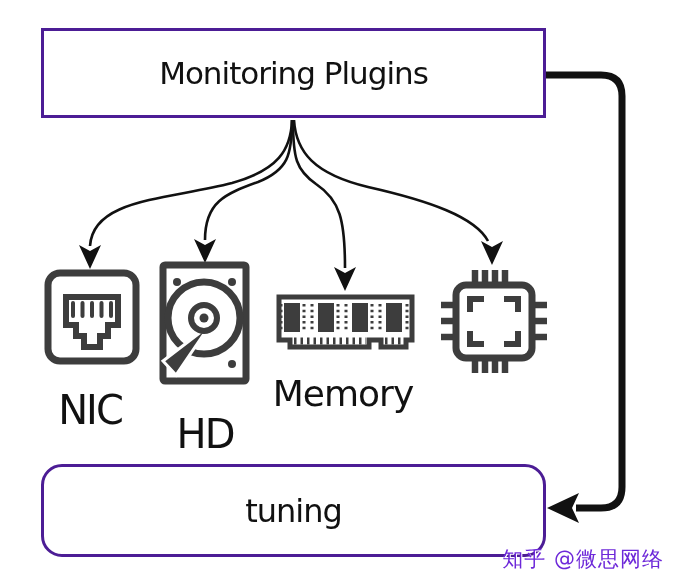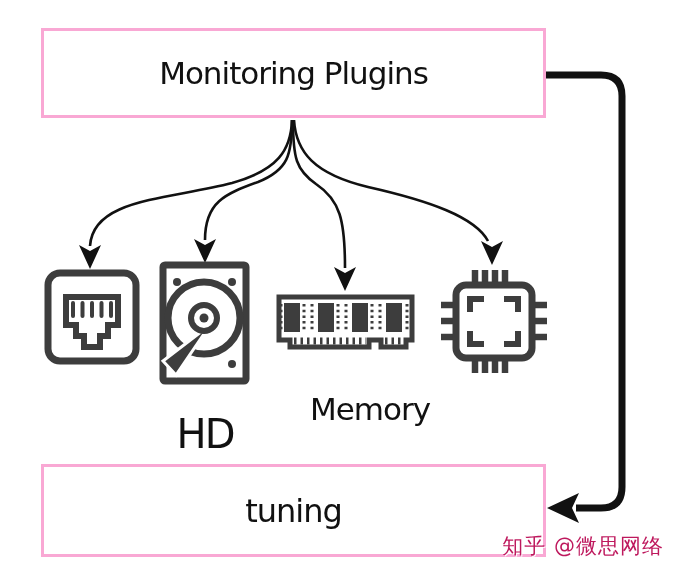--- a/index.html
+++ b/index.html
@@ -3,37 +3,37 @@
 <meta charset="utf-8">
 <style>
   html,body{margin:0;padding:0;background:#ffffff;}
   #canvas{
     position:relative;width:680px;height:586px;background:#ffffff;overflow:hidden;
     font-family:"DejaVu Sans","Liberation Sans",sans-serif;color:#111;
   }
   #diagram-svg{position:absolute;left:0;top:0;z-index:1;}
   .node-box{
     position:absolute;left:41px;width:505px;box-sizing:border-box;
-    background:#ffffff;border:3px solid #f9a8d4;
+    background:#ffffff;border:3px solid #4c1d95;
     display:flex;align-items:center;justify-content:center;
     z-index:2;letter-spacing:-1px;
   }
   #top-box{top:28px;height:90px;font-size:31px;}
-  #bottom-box{top:464px;height:93px;font-size:32px;}
+  #bottom-box{top:464px;height:93px;font-size:32px;border-radius:21px;}
   .comp-label{
     position:absolute;transform:translateX(-50%);z-index:2;white-space:nowrap;
     color:#111;line-height:1.05;
   }
   #label-nic{left:90px;top:389px;font-size:40px;letter-spacing:-2px;}
   #label-hd{left:205px;top:396px;font-size:40px;letter-spacing:-2px;margin-top:17px;}
-  #label-memory{left:343px;top:393px;font-size:31px;letter-spacing:-1px;margin-left:27px;}
+  #label-memory{left:343px;top:375px;font-size:36px;letter-spacing:-1px;}
   #label-cpu{left:492px;top:394px;font-size:40px;letter-spacing:-2px;}
   #watermark{
-    position:absolute;right:16px;top:532px;z-index:3;
-    font-size:21px;color:#be185d;letter-spacing:1px;white-space:nowrap;
+    position:absolute;right:16px;top:545px;z-index:3;
+    font-size:21px;color:#6d28d9;letter-spacing:1px;white-space:nowrap;
     text-shadow:1px 1px 0 #ffffff;
   }
 </style>
 </head>
 <body>
 
 <div id="canvas">
 
   <svg id="diagram-svg" width="680" height="586" viewBox="0 0 680 586">
 
@@ -133,17 +133,18 @@
   </svg>
 
   <div class="node-box" id="top-box">
     <span>Monitoring Plugins</span>
   </div>
 
   <div class="node-box" id="bottom-box">
     <span>tuning</span>
   </div>
 
+  <div class="comp-label" id="label-nic">NIC</div>
   <div class="comp-label" id="label-hd">HD</div>
   <div class="comp-label" id="label-memory">Memory</div>
 
   <div id="watermark">知乎 @微思网络</div>
 </div>
 
 </body></html>

